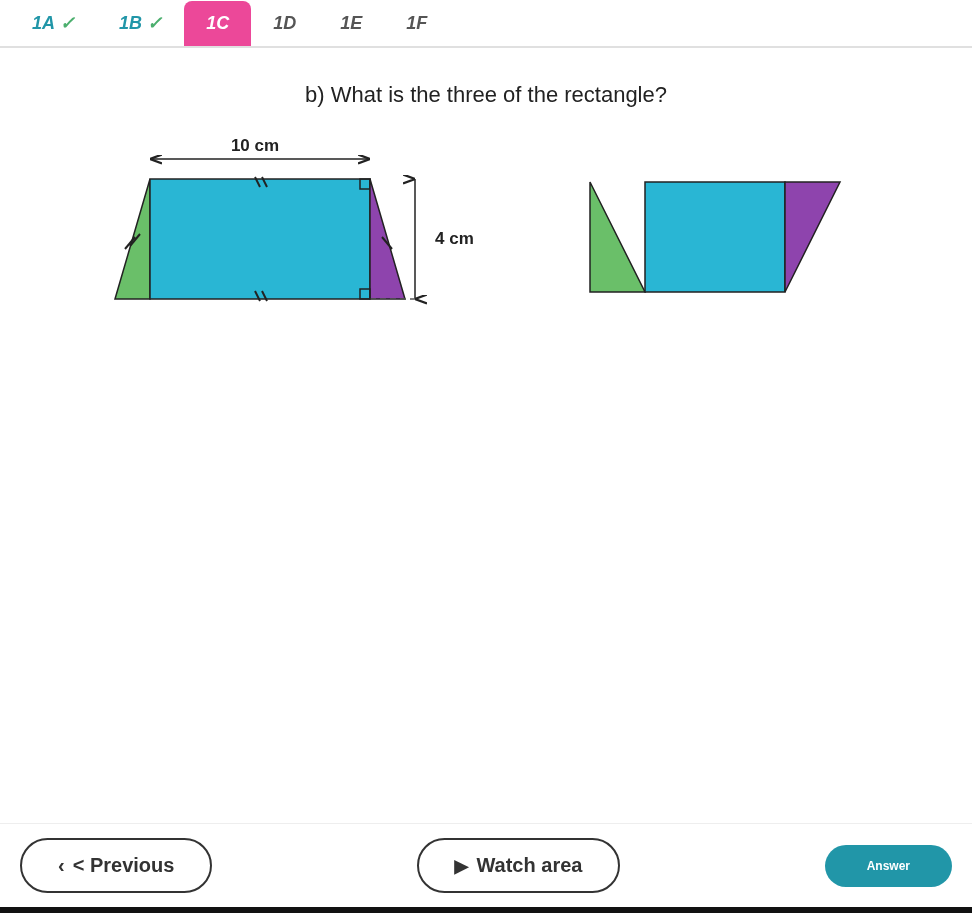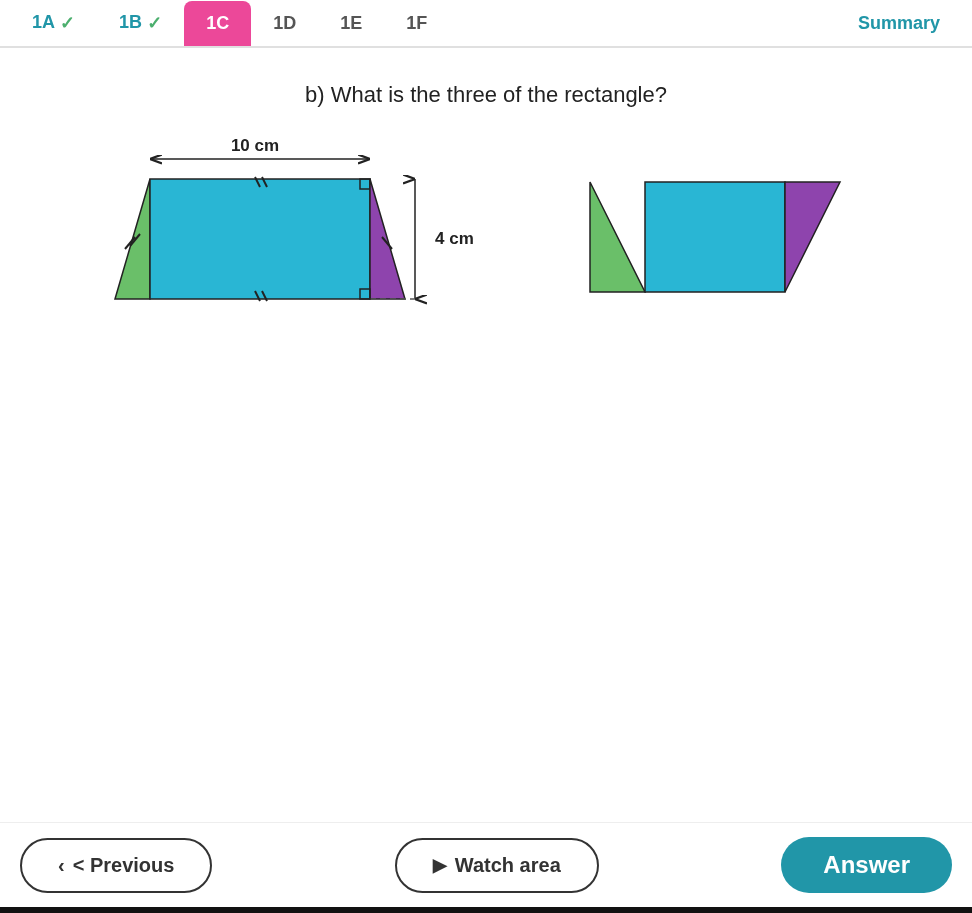--- a/index.html
+++ b/index.html
@@ -21,22 +21,23 @@
       background: #fff;
     }
     .tab {
       padding: 12px 22px;
       font-size: 18px;
       font-weight: 600;
       cursor: pointer;
       color: #555;
       border-radius: 8px 8px 0 0;
       display: flex;
-      align-items: flex-start;
+      align-items: flex-end;
       gap: 5px;
+      font-style: italic;
     }
     .tab.completed {
       color: #2196a8;
     }
     .tab.active {
       background: #ec4899;
       color: #fff;
     }
     .tab.summary {
       margin-left: auto;
@@ -115,21 +116,21 @@
       padding: 14px 36px;
       border-radius: 40px;
       cursor: pointer;
       display: flex;
       align-items: center;
       gap: 8px;
     }
     .btn-answer {
       background: #2196a8;
       color: #fff;
-      font-size: 24px;
+      font-size: 12px;
       font-weight: 700;
       padding: 14px 42px;
       border-radius: 40px;
       border: none;
       cursor: pointer;
     }
     .video-icon {
       font-size: 18px;
     }
 
@@ -159,23 +160,20 @@
     <span>1C</span>
   </div>
   <div class="tab">
     <span>1D</span>
   </div>
   <div class="tab">
     <span>1E</span>
   </div>
   <div class="tab">
     <span>1F</span>
-  </div>
-  <div class="tab summary">
-    <span>Summary</span>
   </div>
 </div>
 
 <div class="main-content">
   <p class="sub-question">b) What is the three of the rectangle?</p>
 
   <div class="diagram-container">
 
     <svg class="diagram-svg" width="440" height="220" viewBox="0 0 440 220">
 

